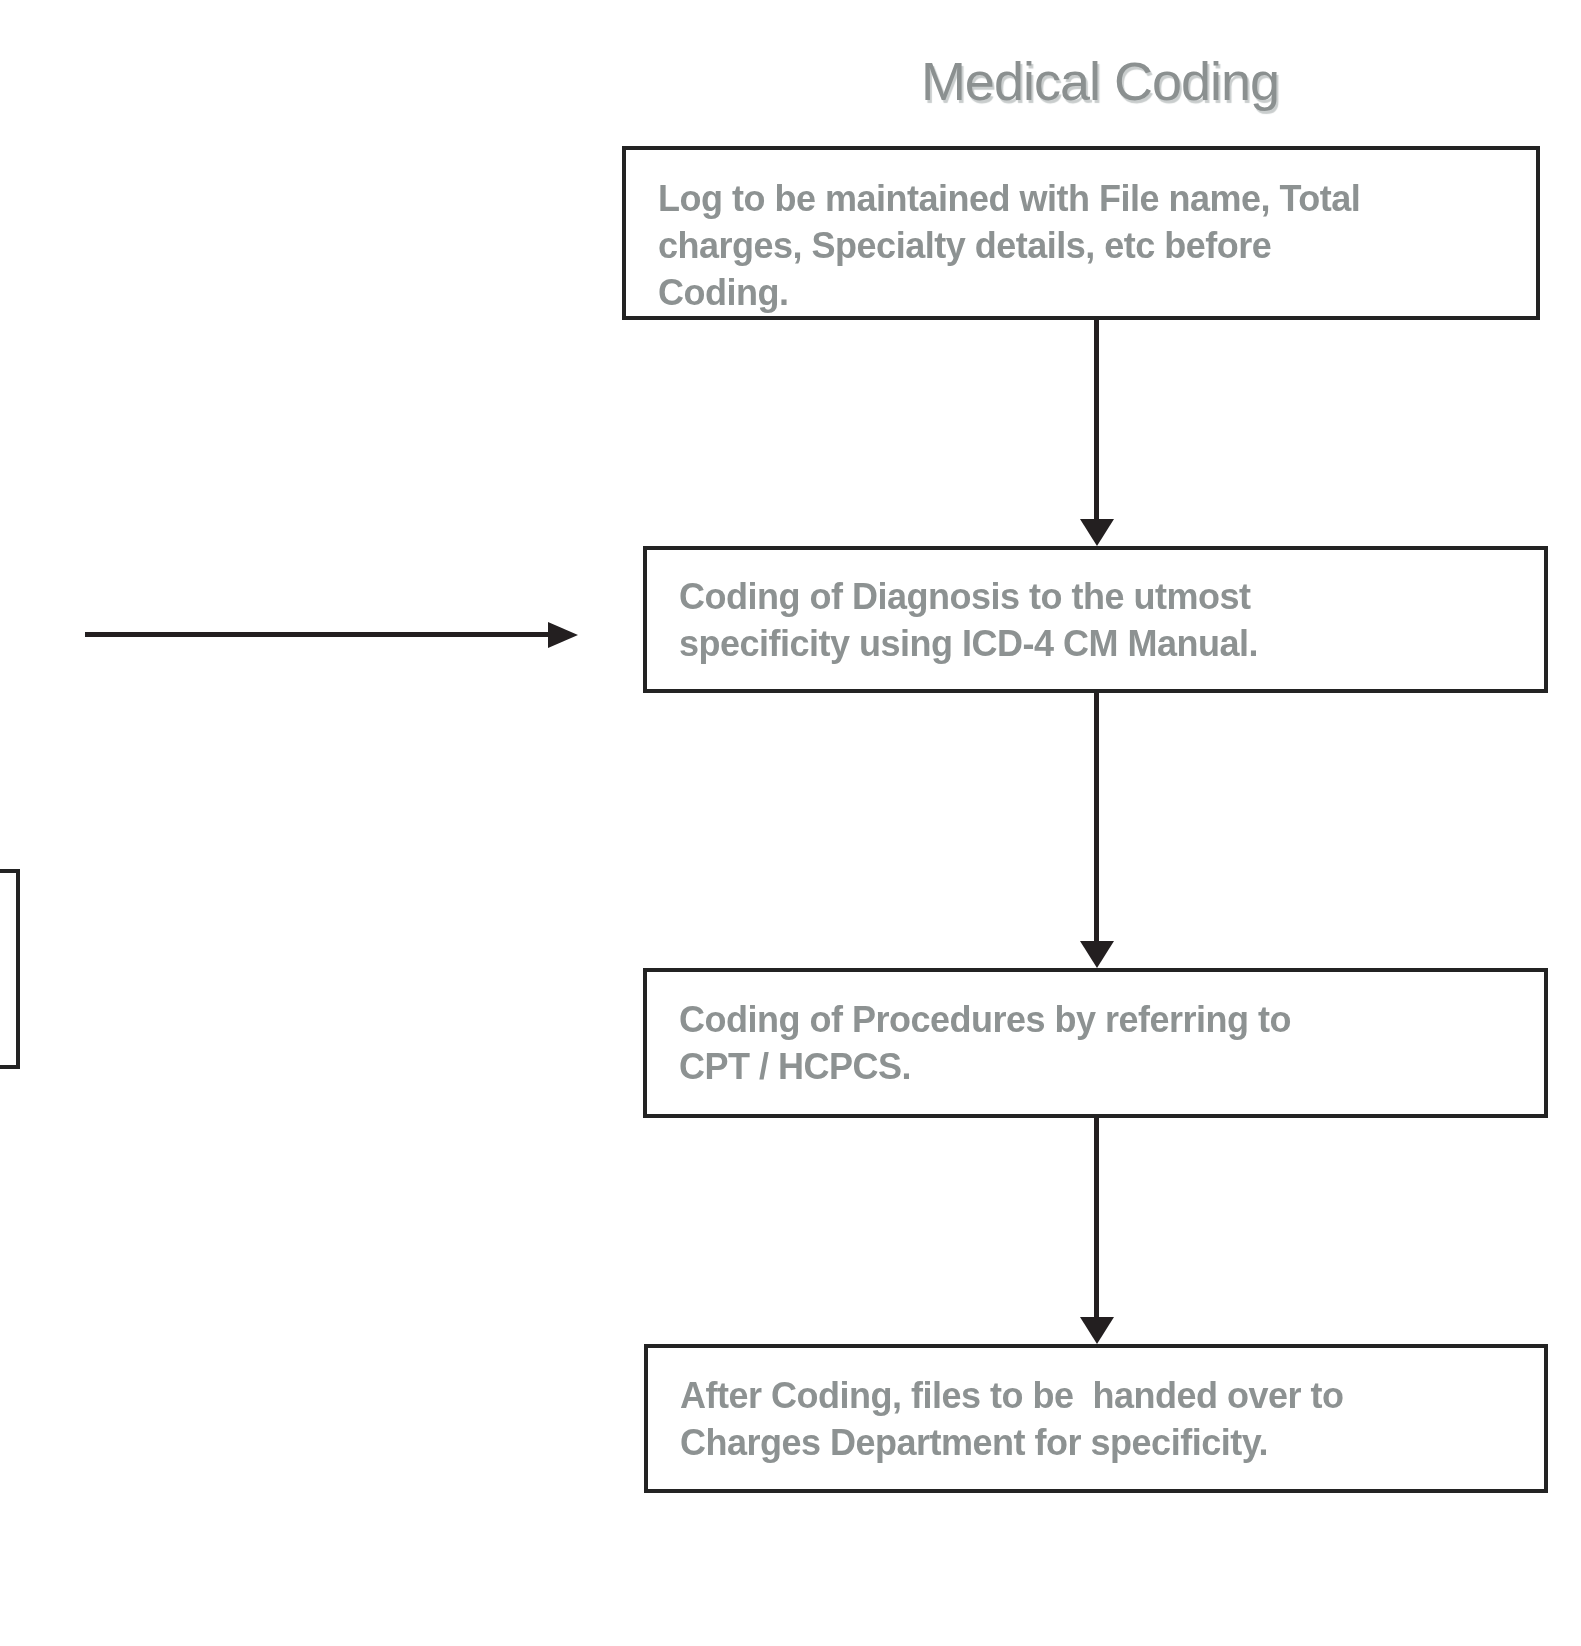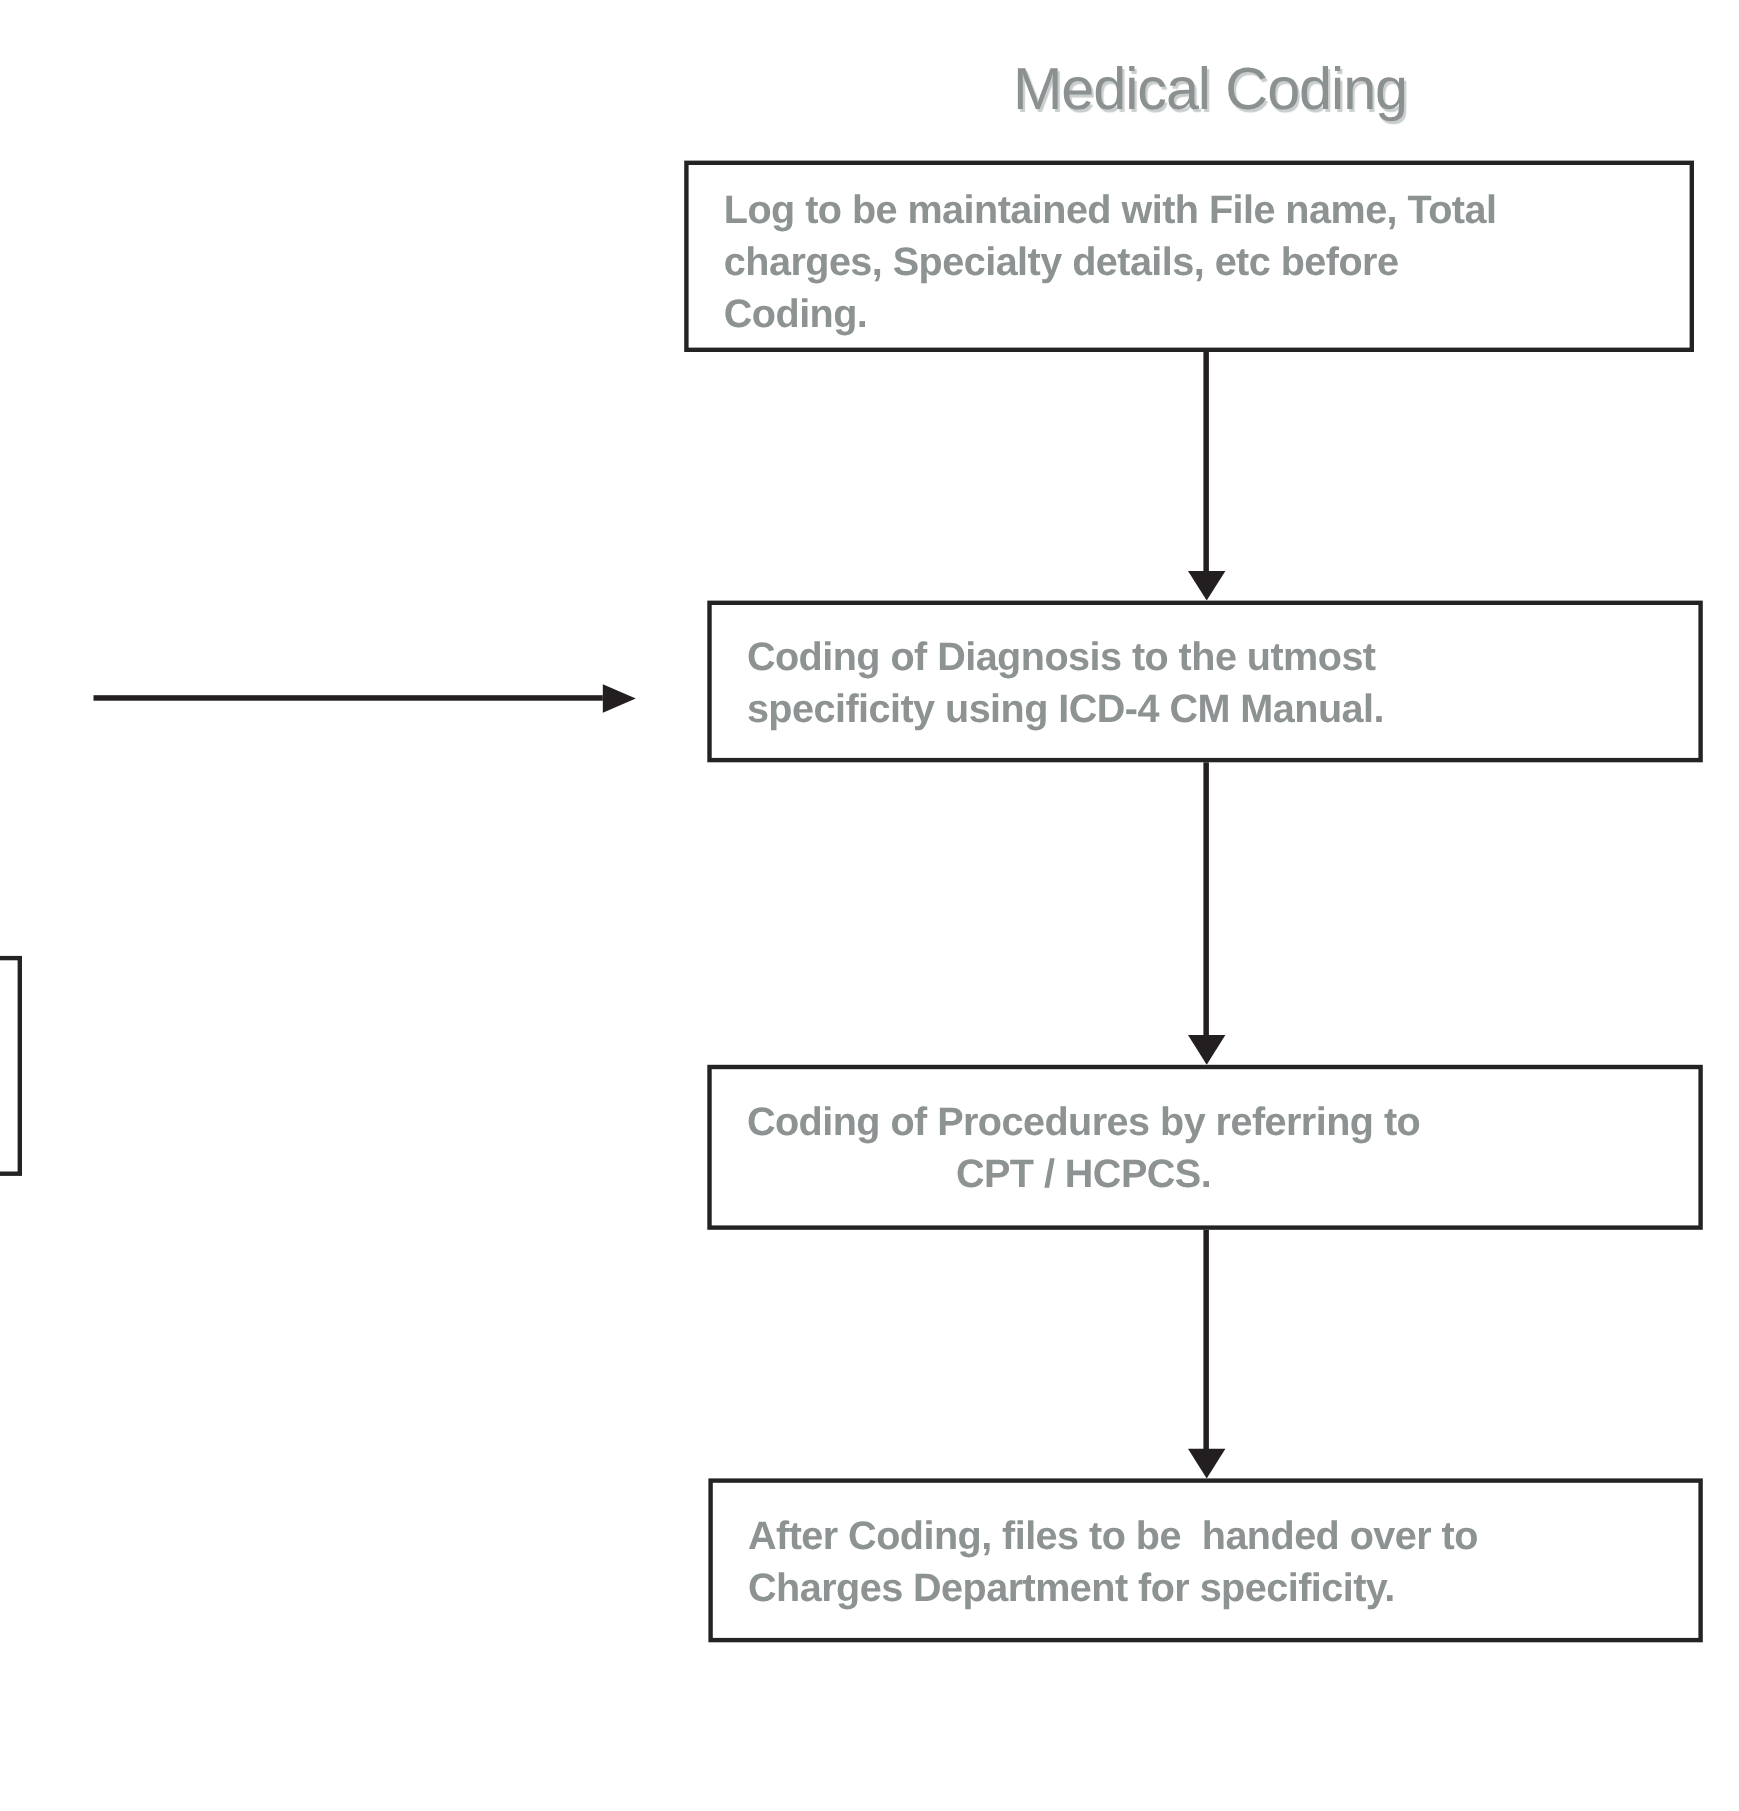--- a/index.html
+++ b/index.html
@@ -30,39 +30,39 @@
   }
   .flow-box {
     position: absolute;
     box-sizing: border-box;
     border: 4px solid #232323;
     background: #ffffff;
     display: flex;
     align-items: center;
   }
   .flow-box.top-aligned {
-    align-items: center;
+    align-items: flex-end;
   }
   .box-text {
     display: block;
     padding-left: 32px;
     padding-right: 16px;
     font-size: 36px;
     font-weight: bold;
     line-height: 47px;
     letter-spacing: -0.5px;
     color: #8d9292;
     white-space: pre-wrap;
   }
   .top-aligned .box-text {
     padding-top: 9px;
   }
   #box-log        { left: 622px; top: 146px;  width: 918px; height: 174px; }
   #box-diagnosis  { left: 643px; top: 546px;  width: 905px; height: 147px; }
-  #box-procedures { left: 643px; top: 968px;  width: 905px; height: 150px; text-align: center; }
+  #box-procedures { left: 643px; top: 968px;  width: 905px; height: 150px; }
   #box-handoff    { left: 644px; top: 1344px; width: 904px; height: 149px; }
 
   .arrow-part { position: absolute; }
   .v-line {
     width: 5px;
     left: 1094px;
     background: #231f20;
   }
   .v-head {
     left: 1080px;

